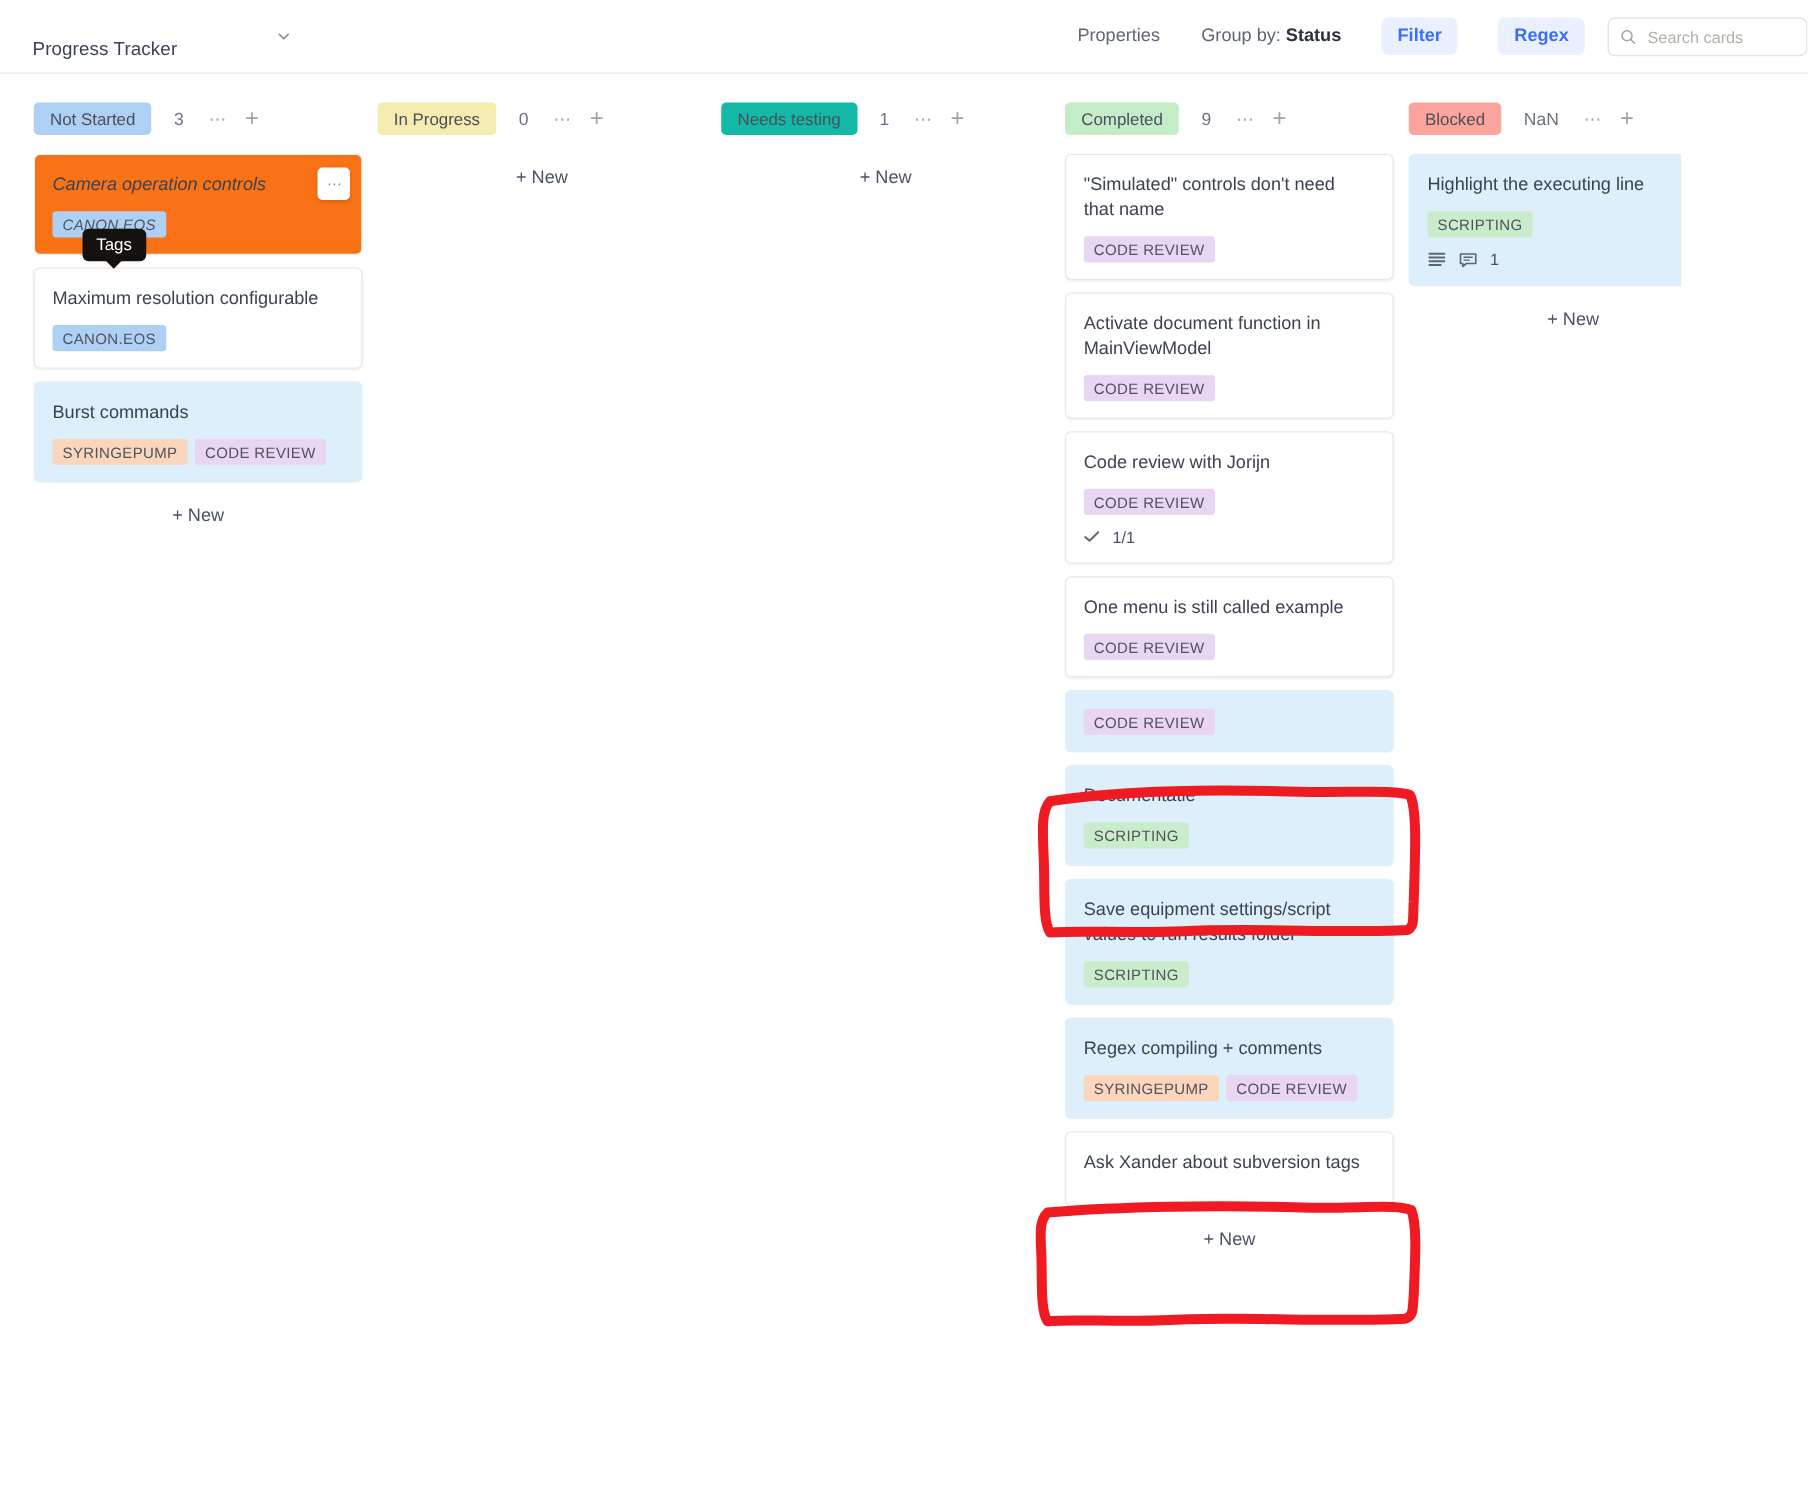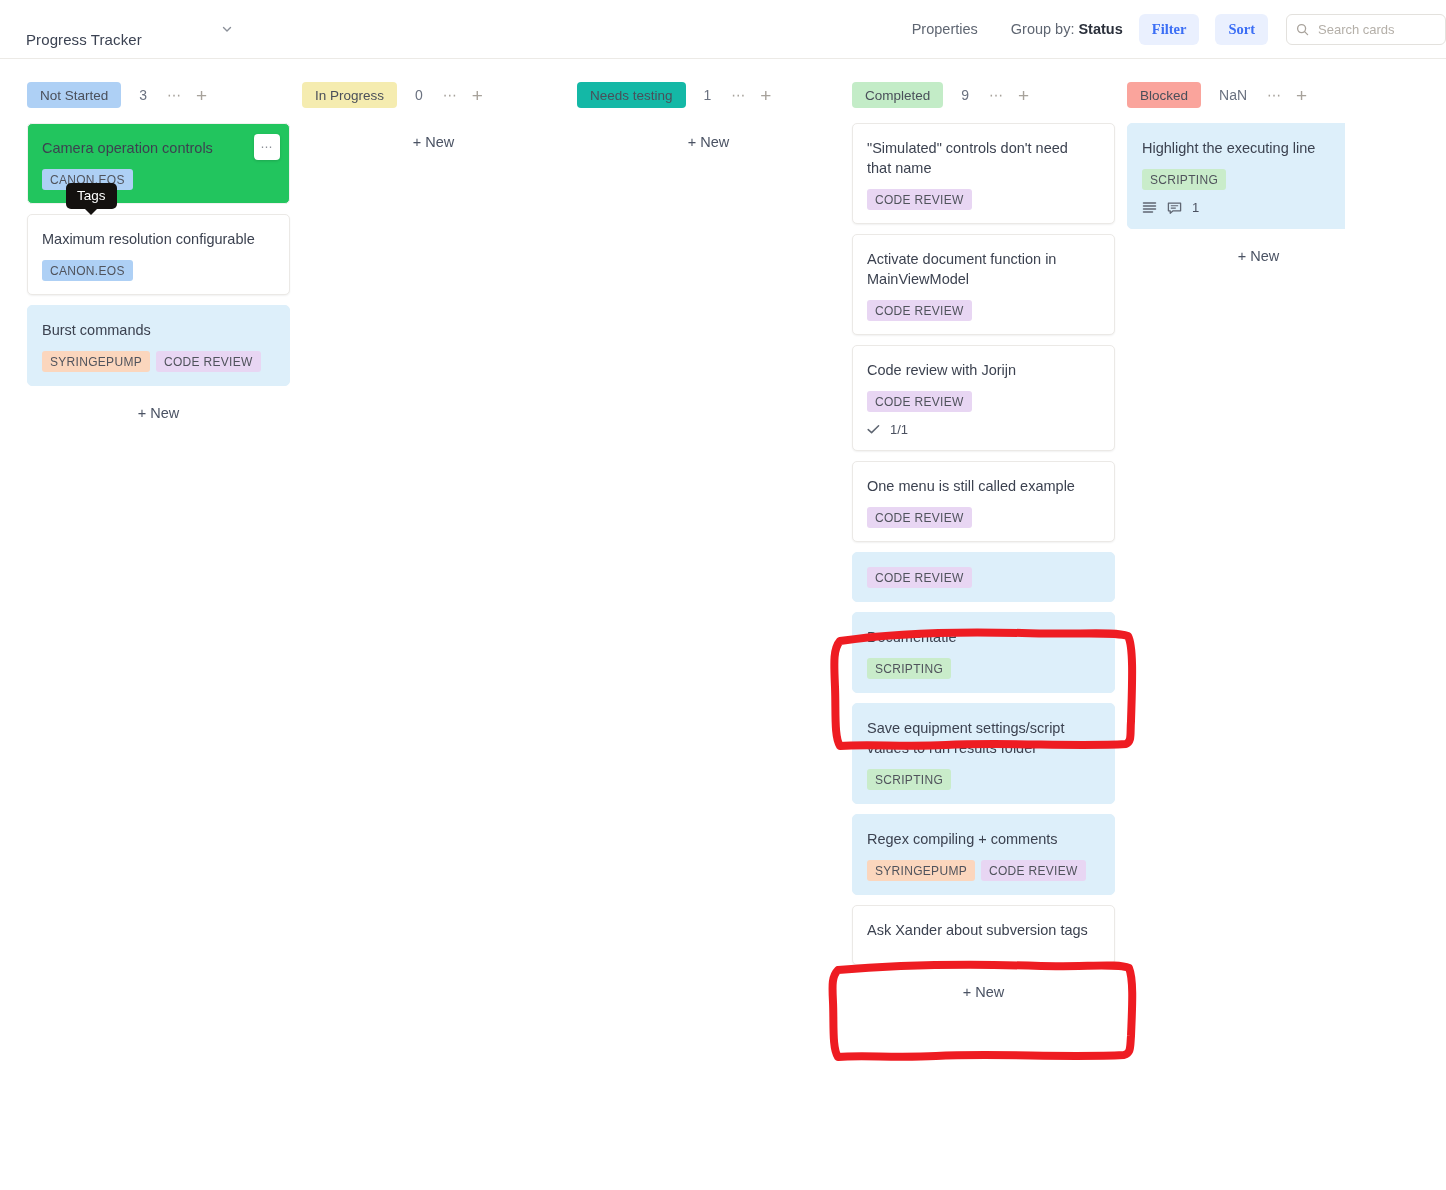--- a/index.html
+++ b/index.html
@@ -62,22 +62,21 @@
     white-space: nowrap;
   }
   .groupby b { color: #2b303b; font-weight: 700; margin-left: 4px; }
   .pillbtn {
     font-size: 14.5px;
     font-weight: 600;
     color: #3b6ef5;
     background: #eaf0fe;
     border-radius: 6px;
     padding: 7px 13px;
-    margin-left: 16px;
-    font-family: Liberation Serif, serif;
+    margin-left: 32px;
   }
   .searchbox {
     margin-left: 18px;
     width: 160px;
     height: 31px;
     border: 1px solid #e3e1dd;
     border-radius: 6px;
     display: flex;
     align-items: center;
     gap: 7px;
@@ -154,23 +153,24 @@
     background: #ffffff;
     border: 1px solid #ebe9e6;
     box-shadow: 0 1px 2px rgba(15,15,15,.06);
   }
   .card.blue {
     background: #ddeffa;
     border-color: #ddeffa;
     box-shadow: none;
   }
   .card.grey {
-    background: #22c55e;
+    background: #f97316;
     border-color: #f1f1ef;
     box-shadow: none;
+    font-style: italic;
   }
   .card-title {
     font-size: 14.5px;
     line-height: 20px;
     color: #3c4250;
     margin-bottom: 11px;
     padding-right: 6px;
   }
   .tagrow { display: flex; gap: 6px; flex-wrap: wrap; }
   .tag {
@@ -294,21 +294,21 @@
       <svg width="14" height="14" viewBox="0 0 14 14" fill="none" stroke="#8a8f98" stroke-width="1.4" stroke-linecap="round" stroke-linejoin="round">
           <path d="M3.5 5.5 L7 9 L10.5 5.5"></path>
         </svg>
     </span>
   </div>
 
   <div class="toolbar">
     <span class="tb-item">Properties</span>
     <span class="groupby"><span>Group by:</span><b>Status</b></span>
     <span class="pillbtn">Filter</span>
-    <span class="pillbtn">Sort</span>
+    <span class="pillbtn">Regex</span>
     <div class="searchbox">
       <span class="mag">
         <svg width="13" height="13" viewBox="0 0 13 13" fill="none" stroke="#a9a39c" stroke-width="1.3">
             <circle cx="5.6" cy="5.6" r="4"></circle>
             <path d="M8.6 8.6 L11.6 11.6" stroke-linecap="round"></path>
           </svg>
       </span>
       <input class="search-input" type="text" placeholder="Search cards" style="">
     </div>
   </div>

